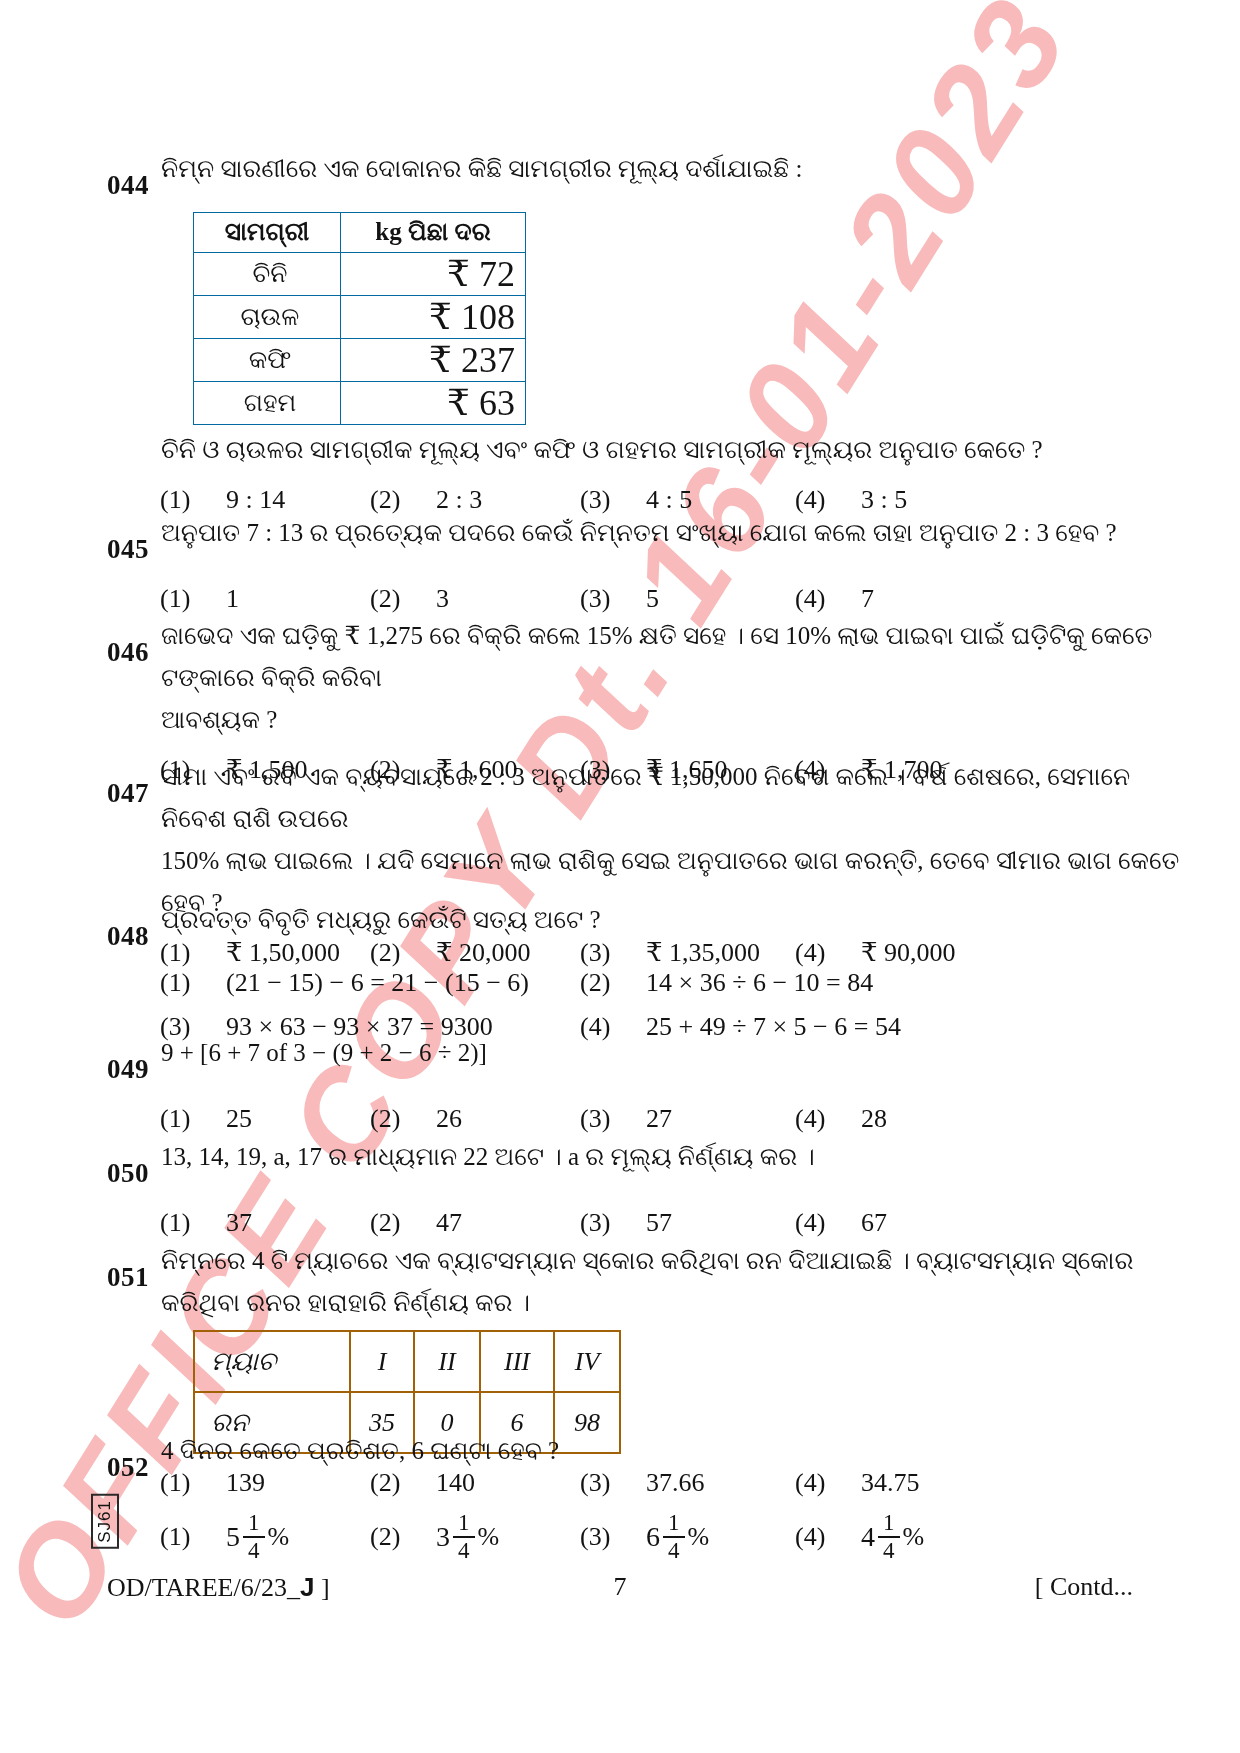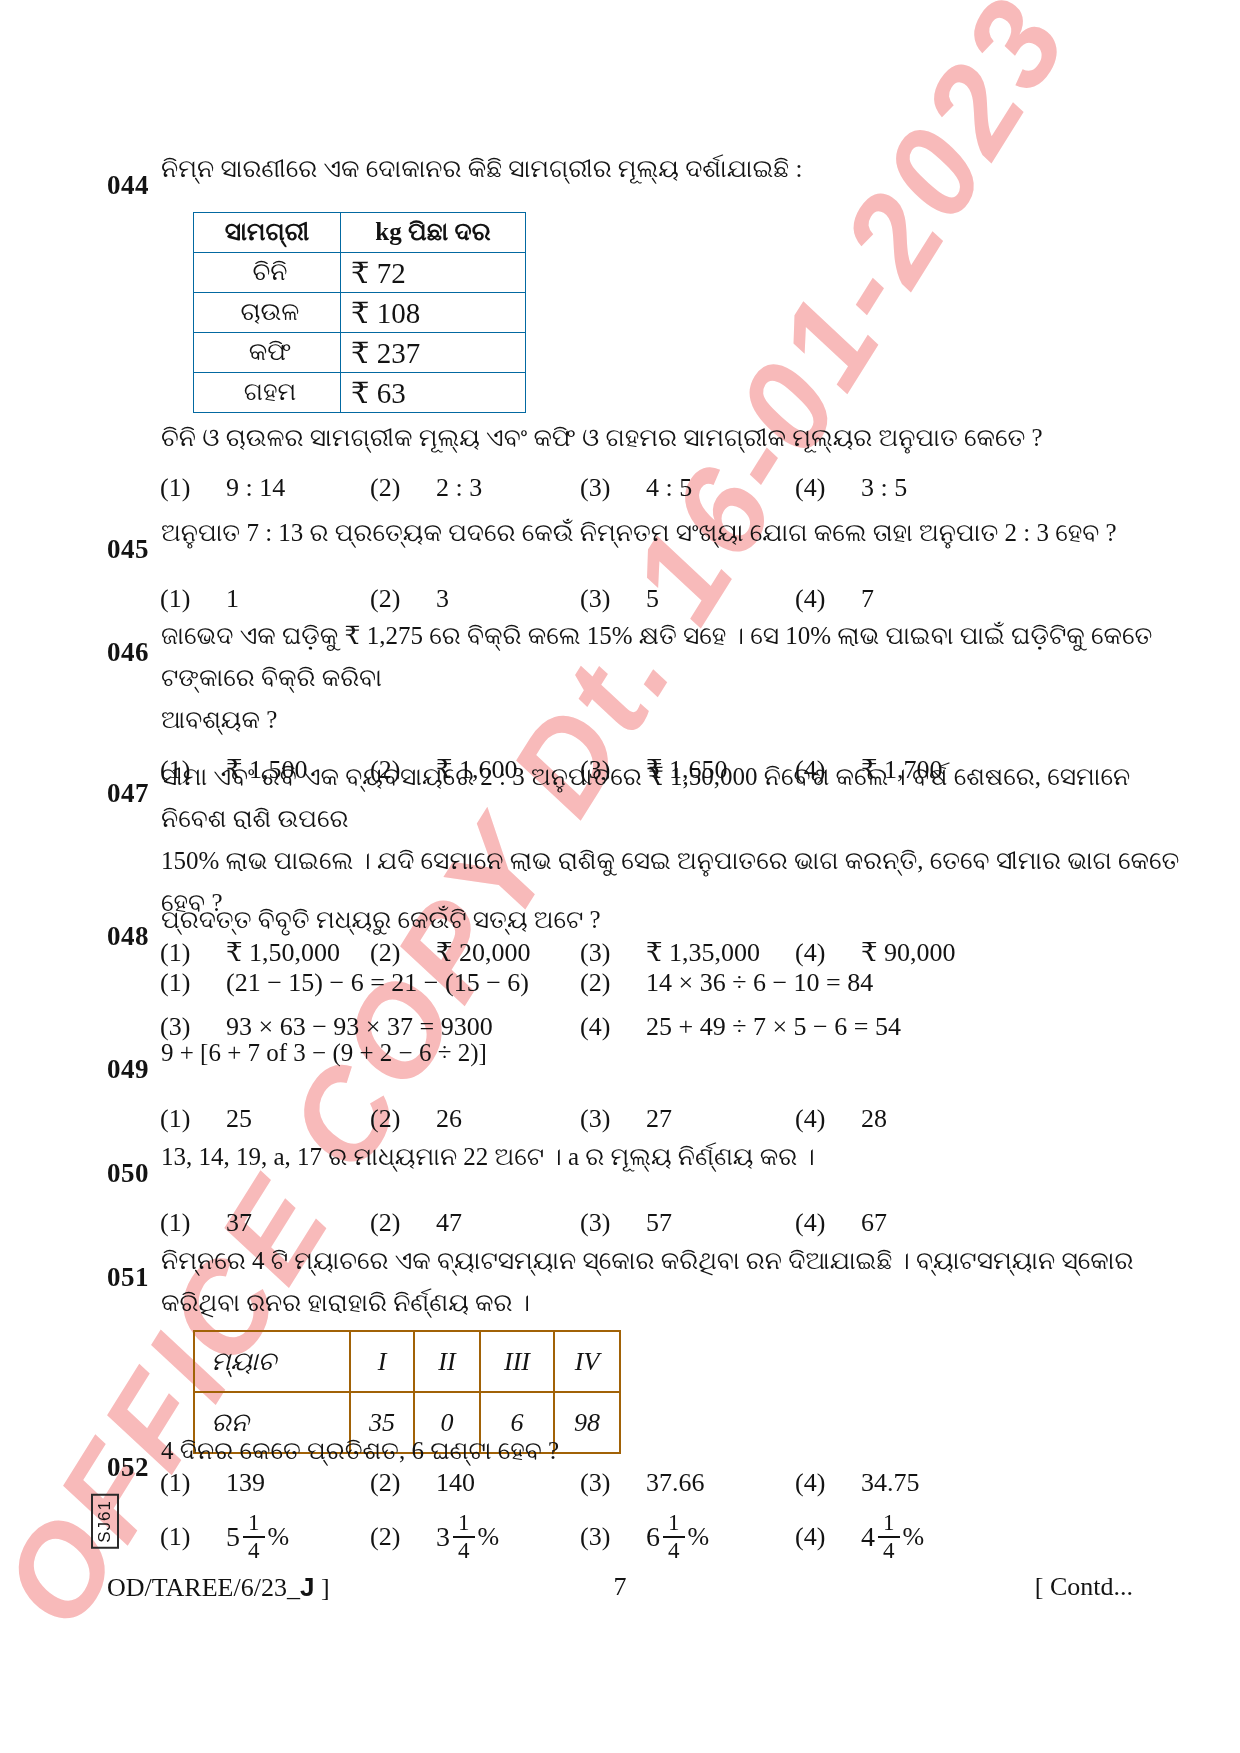--- a/index.html
+++ b/index.html
@@ -28,21 +28,21 @@
   .opts{display:grid;grid-template-columns:210px 210px 215px auto;margin-left:53px;margin-top:8px;font-size:26px;line-height:42px;}
   .opt{display:flex;}
   .olab{min-width:44px;}
   .oval{padding-left:22px;white-space:nowrap;}
   .opts2{display:grid;grid-template-columns:420px auto;margin-left:53px;margin-top:6px;row-gap:4px;font-size:26px;line-height:40px;}
   
   .t44{border-collapse:collapse;margin:6px 0 0 86px;font-size:25px;}
   .t44 th,.t44 td{border:1px solid #0369a1;height:39px;padding:0 10px;}
   .t44 th{font-weight:700;text-align:center;}
   .t44 td.item{width:120px;text-align:center;padding-left:16px;font-weight:400;}
-  .t44 td.price{width:164px;text-align:left;font-size:29px;}
+  .t44 td.price{width:164px;text-align:right;font-size:36px;}
   
   .t51{border-collapse:collapse;margin:6px 0 0 86px;font-size:26px;}
   .t51 td{border:2px solid #a16207;height:43px;padding:8px 8px;text-align:center;font-style:italic;}
   .t51 td.lead{width:130px;text-align:left;padding-left:16px;}
   .t51 td.c1{width:46px;} .t51 td.c2{width:48px;} .t51 td.c3{width:56px;} .t51 td.c4{width:48px;}
   
   .mixed{display:inline-flex;align-items:center;}
   .whole{font-size:28px;line-height:1;}
   .frac{display:inline-block;text-align:center;vertical-align:middle;margin:0 3px;font-size:23px;}
   .frac .num{display:block;line-height:1.15;border-bottom:2px solid #131313;padding:0 5px;}

